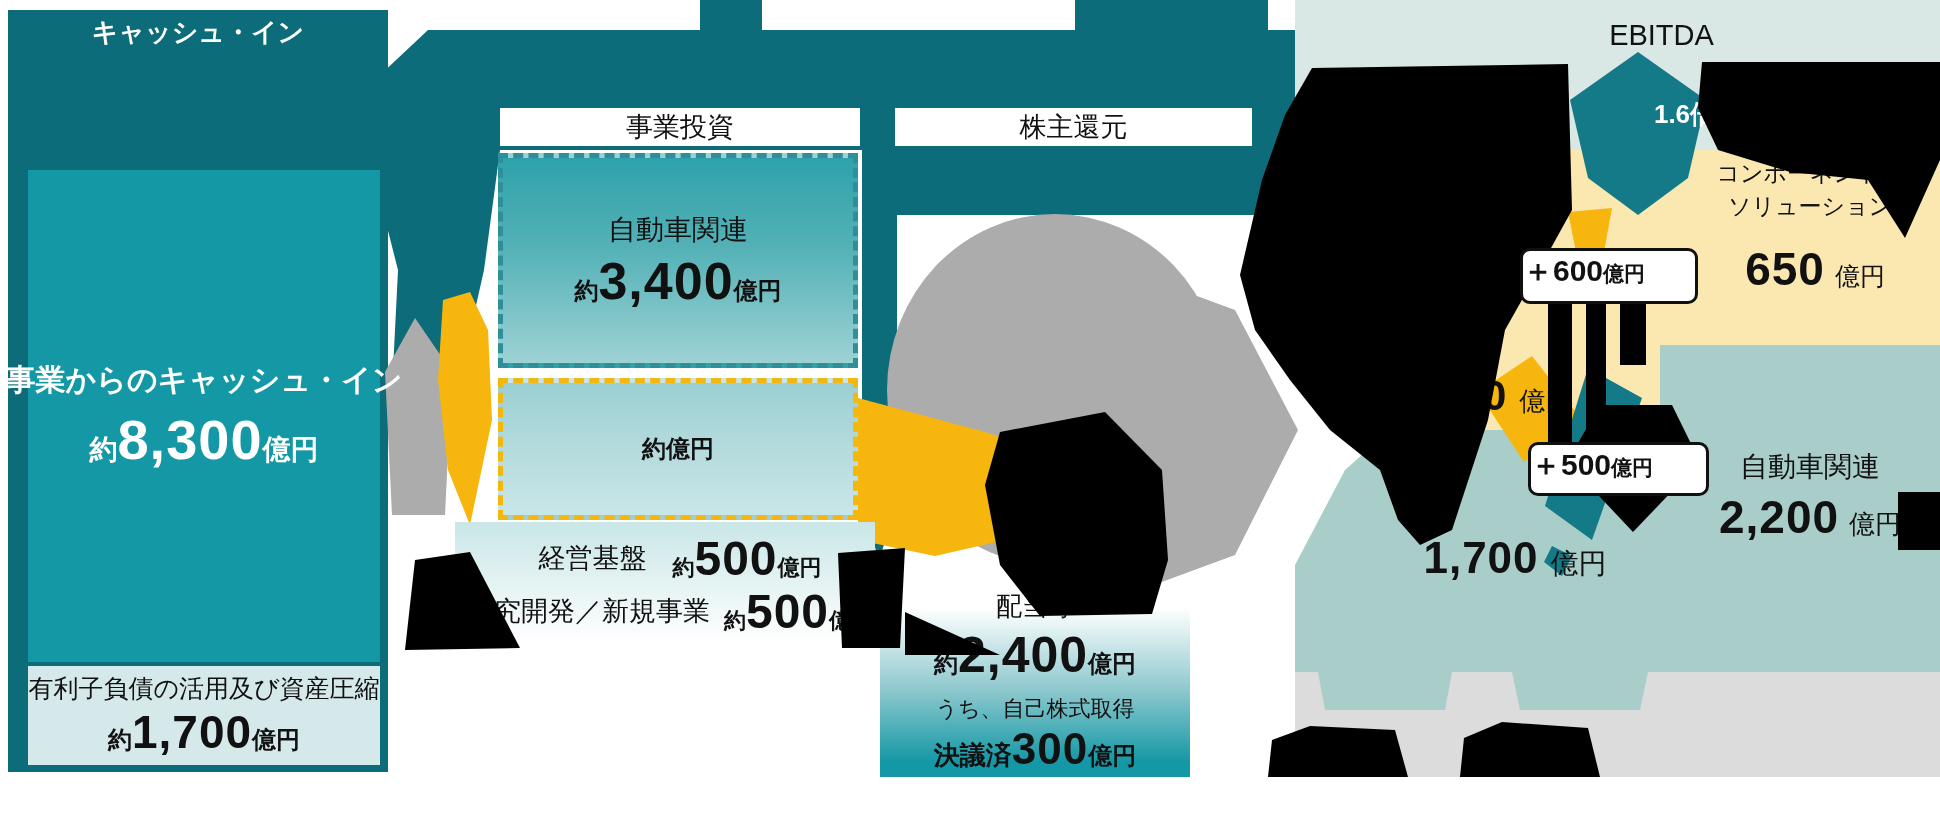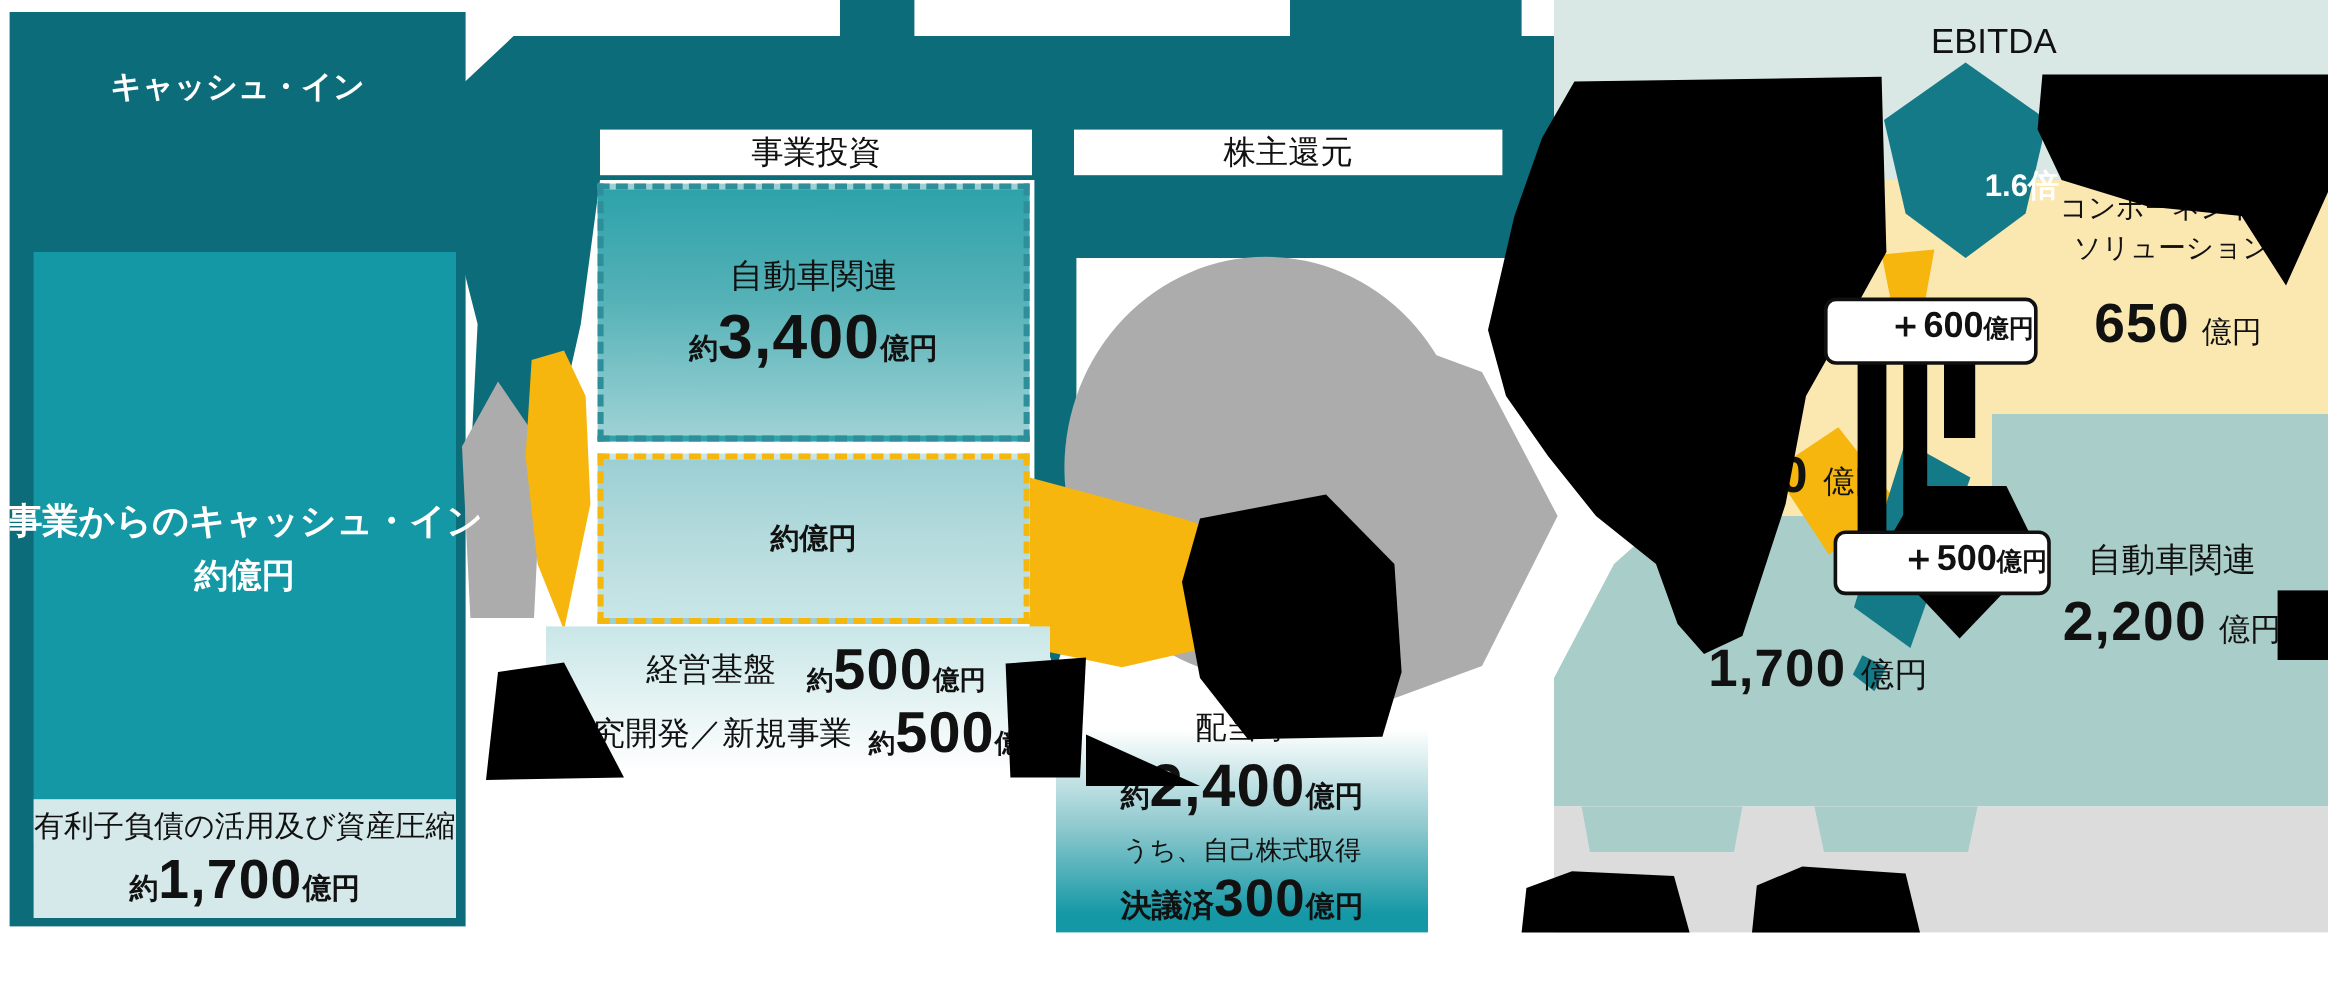--- a/index.html
+++ b/index.html
@@ -5,31 +5,31 @@
   html,body{margin:0;padding:0;background:#fff;}
   #stage{
     position:relative;width:1940px;height:832px;overflow:hidden;
     font-family:"Liberation Sans","DejaVu Sans",sans-serif;
     color:#111;background:#fff;
   }
   svg.layer{position:absolute;left:0;top:0;}
   #base-shapes{z-index:1;}
   .t{position:absolute;display:flex;align-items:center;justify-content:center;z-index:2;white-space:nowrap;}
   .col{flex-direction:column;}
-  .white{color:#fff;margin-top:40px;}
+  .white{color:#fff;}
   .row{display:flex;align-items:baseline;justify-content:center;white-space:nowrap;}
   .approx{font-size:25px;font-weight:600;}
   .big{font-weight:bold;letter-spacing:1px;}
   .unit{font-size:25px;font-weight:600;}
   
   .invest-box{position:absolute;z-index:2;box-sizing:border-box;display:flex;flex-direction:column;align-items:center;justify-content:center;}
   #auto-box{border:5px dashed #2e8f9b;background:linear-gradient(180deg,#2ea2aa 0%,#55b2b7 45%,#9ed2d5 100%);}
   #component-box{border:5px dashed #f3b70d;background:linear-gradient(180deg,#9bcfd3 0%,#b7dcde 55%,#c9e6e7 100%);}
   .label-box{position:absolute;background:#fff;display:flex;align-items:center;justify-content:center;z-index:4;}
-  .delta-box{position:absolute;background:#fff;border:3px solid #101010;border-radius:10px;display:flex;align-items:baseline;justify-content:flex-end;z-index:4;}
+  .delta-box{position:absolute;background:#fff;border:3px solid #101010;border-radius:10px;display:flex;align-items:baseline;justify-content:flex-start;z-index:4;}
   #overlay-shapes{z-index:3;pointer-events:none;}
 </style>
 </head>
 <body>
 
 <div id="stage">
 
   <svg id="base-shapes" class="layer" width="1940" height="832" viewBox="0 0 1940 832">
 
     <rect x="8" y="10" width="380" height="762" fill="#0d6c79"></rect>
@@ -77,20 +77,21 @@
 
     <polygon fill="#000" points="1600,405 1672,405 1700,462 1633,532 1567,462"></polygon>
   </svg>
 
   <div class="t white" style="left:8px;top:14px;width:380px;height:36px;font-size:26px;font-weight:600;">キャッシュ・イン</div>
 
   <div class="t col white" style="left:28px;top:170px;width:352px;height:492px;background:#1598a5;">
     <div style="font-size:30px;font-weight:600;">事業からのキャッシュ・イン</div>
     <div class="row" style="margin-top:6px;">
       <span class="approx" style="font-size:28px;">約</span>
+      <span class="big" style="font-size:56px;">8,300</span>
       <span class="unit" style="font-size:28px;">億円</span>
     </div>
   </div>
 
   <div class="t col" style="left:28px;top:666px;width:352px;height:99px;background:#d6e9ea;">
     <div style="font-size:25px;">有利子負債の活用及び資産圧縮</div>
     <div class="row">
       <span style="font-size:24px;font-weight:600;">約</span>
       <span class="big" style="font-size:46px;">1,700</span>
       <span style="font-size:24px;font-weight:600;">億円</span>

